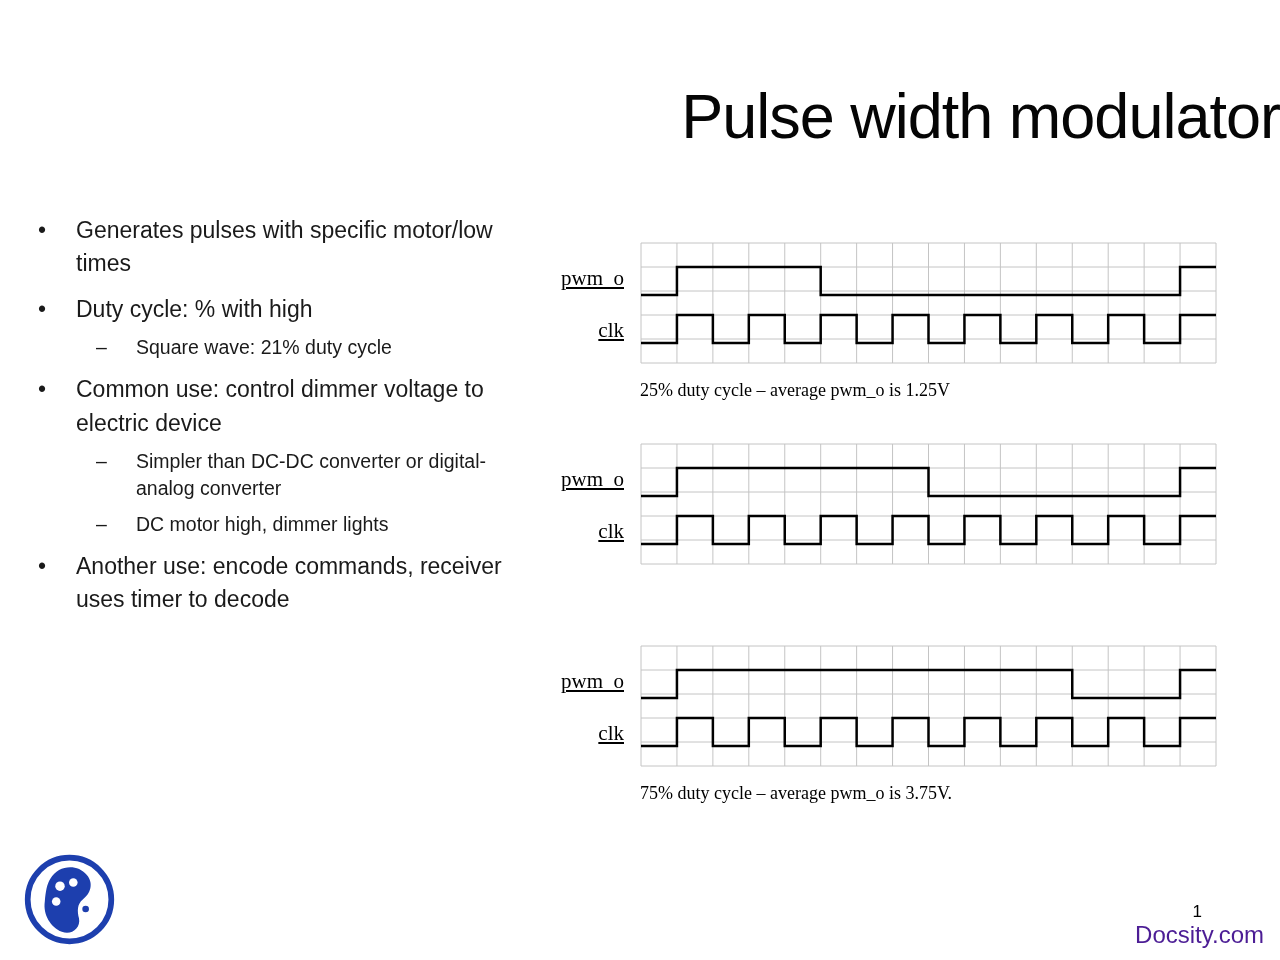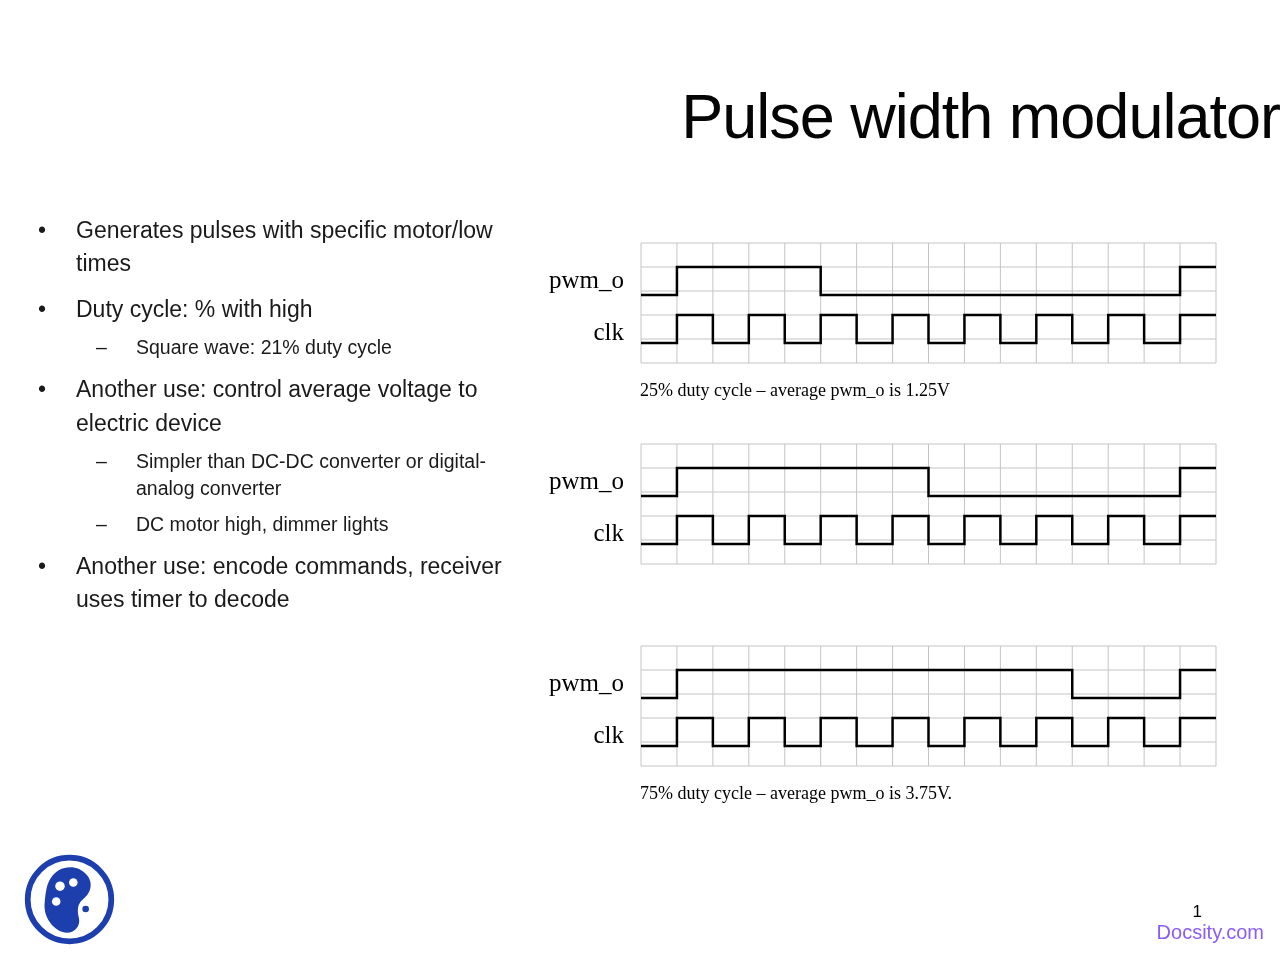--- a/index.html
+++ b/index.html
@@ -38,40 +38,41 @@
   .level2 .marker { width: 40px; }
   .bullets .bullet:first-child { margin-top: 0; }
   .diagram { position: absolute; left: 540px; width: 690px; height: 180px; }
   .diagram.d1 { top: 242px; }
   .diagram.d2 { top: 443px; }
   .diagram.d3 { top: 645px; }
   .sig-label {
     position: absolute; left: 0; width: 84px;
     text-align: right;
     font-family: "Liberation Serif", serif;
-    font-size: 25px;
+    font-size: 21px;
     color: #000;
+    text-decoration: underline;
   }
   .sig-label.pwm { top: 24px; }
   .sig-label.clk { top: 76px; }
   .diagram svg.wave { position: absolute; left: 100px; top: 0; }
   .caption {
     position: absolute; left: 100px; top: 138px; width: 577px;
     text-align: left;
     font-family: "Liberation Serif", serif;
     font-size: 18px;
     color: #000;
   }
   .page-number {
     position: absolute; right: 78px; top: 902px;
     font-size: 17px; color: #000;
   }
   .brand {
     position: absolute; right: 16px; top: 921px;
-    font-size: 20px; color: #8b5cf6;
+    font-size: 24px; color: #4c1d95;
   }
   .logo { position: absolute; left: 22px; top: 852px; width: 95px; height: 95px; }
 </style>
 </head>
 <body>
 
 <div class="slide">
 
   <div class="title">Pulse width modulator</div>
 
@@ -83,21 +84,21 @@
       <div class="bullet level1">
         <span class="marker">•</span>
         <span class="text">Duty cycle: % with high</span>
       </div>
       <div class="bullet level2">
         <span class="marker">–</span>
         <span class="text">Square wave: 21% duty cycle</span>
       </div>
       <div class="bullet level1">
         <span class="marker">•</span>
-        <span class="text">Another use: control average voltage to electric device</span>
+        <span class="text">Common use: control dimmer voltage to electric device</span>
       </div>
       <div class="bullet level2">
         <span class="marker">–</span>
         <span class="text">Simpler than DC-DC converter or digital-analog converter</span>
       </div>
       <div class="bullet level2">
         <span class="marker">–</span>
         <span class="text">DC motor high, dimmer lights</span>
       </div>
       <div class="bullet level1">

